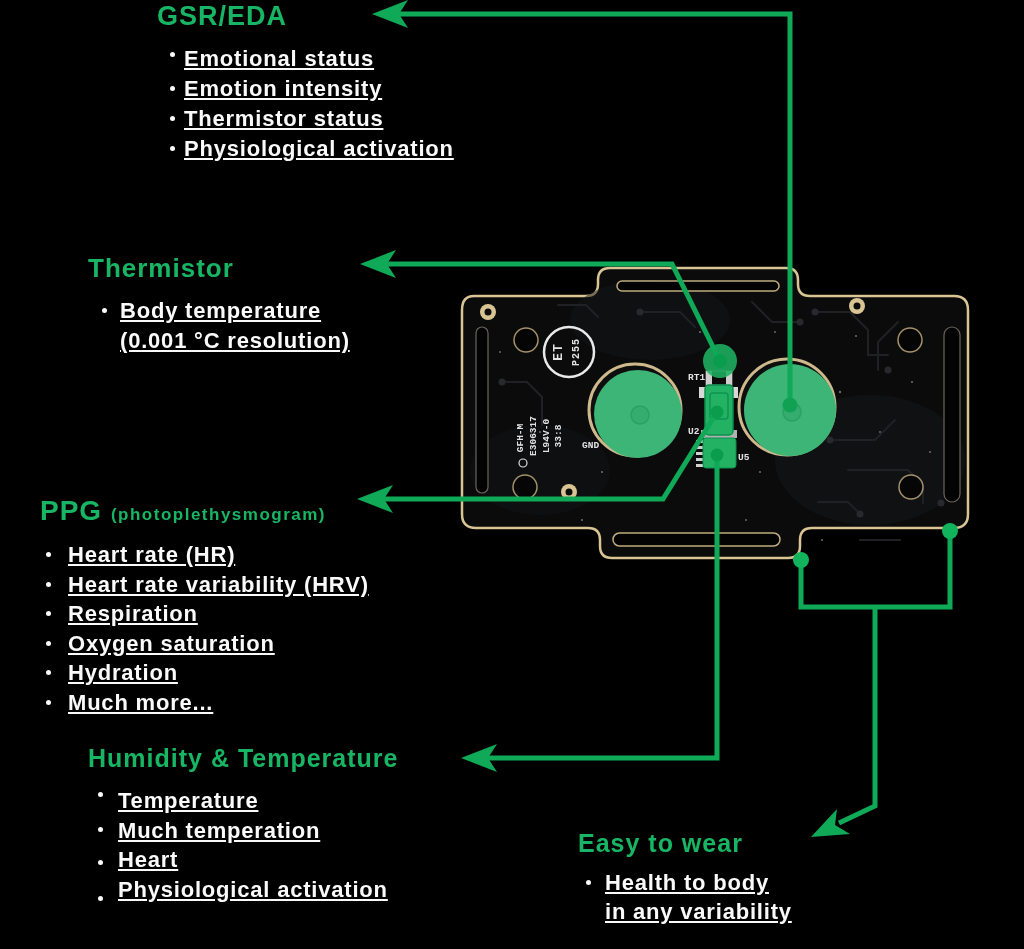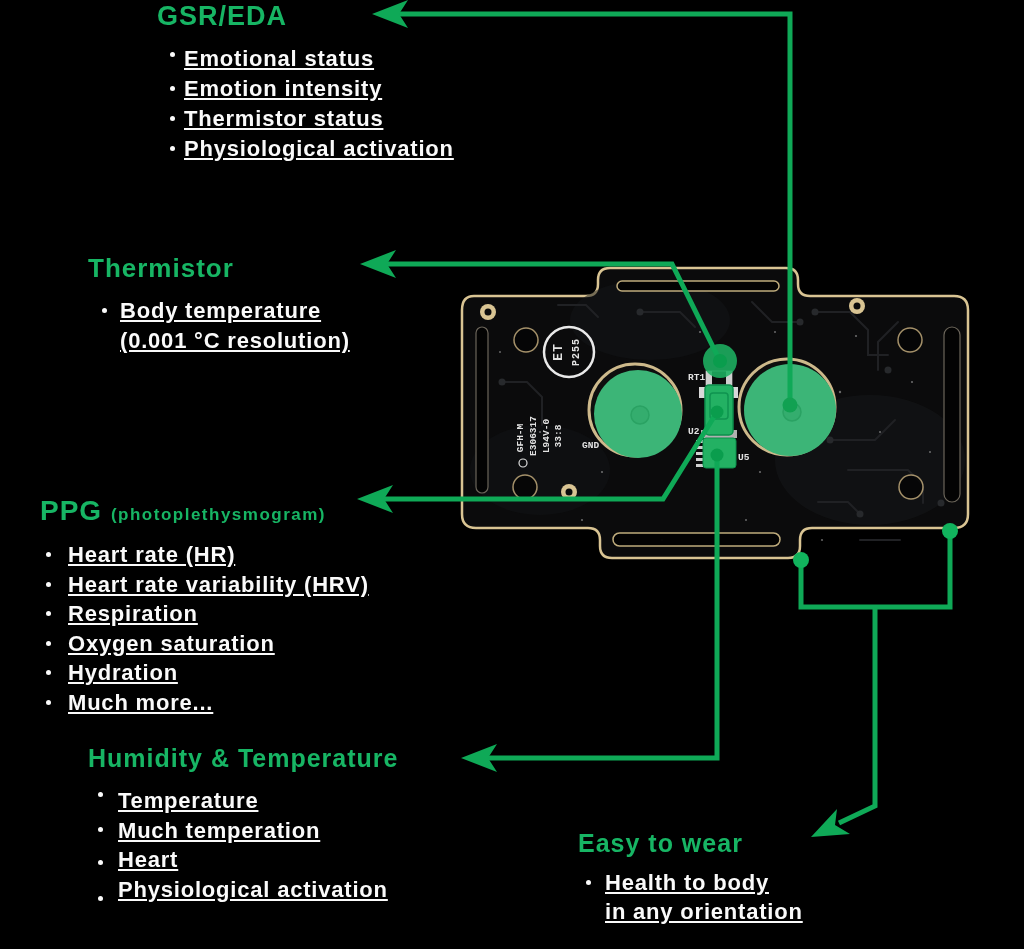--- a/index.html
+++ b/index.html
@@ -255,18 +255,18 @@
       <li>Heart</li>
       <li>Physiological activation</li>
     </ul>
   </section>
 
   <section class="label sec-easy">
     <h2>Easy to wear</h2>
     <ul>
       <li>
         <span>Health to body</span>
-        <span>in any orientation</span>
+        <span>in any variability</span>
       </li>
     </ul>
   </section>
 
 </div>
 
 </body></html>

